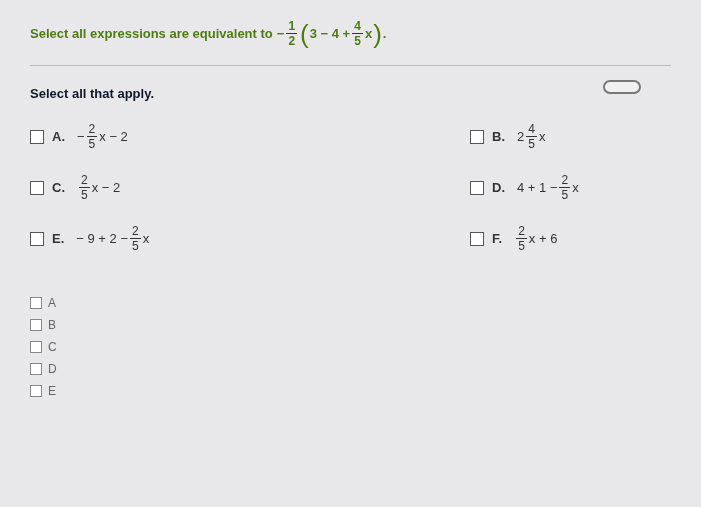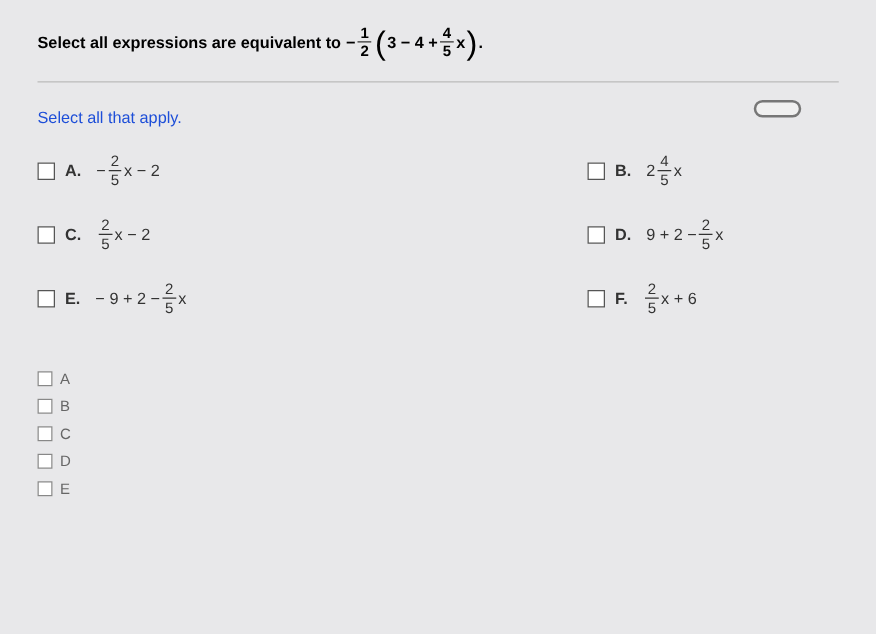--- a/index.html
+++ b/index.html
@@ -11,44 +11,44 @@
       width: 701px;
       height: 507px;
       box-sizing: border-box;
       font-size: 13px;
       overflow: hidden;
     }
     .question-header {
       display: flex;
       align-items: center;
       font-weight: bold;
-      color: #000000;
+      color: #4d7c0f;
       margin-bottom: 18px;
       font-size: 13px;
     }
     .question-header .prefix { margin-right: 4px; }
     hr {
       border: none;
       border-top: 1px solid #bbb;
       margin: 10px 0 20px 0;
     }
     .pill {
       position: absolute;
       right: 60px;
       top: 80px;
       width: 34px;
       height: 10px;
       border: 2px solid #777;
       border-radius: 10px;
       background: #f0f0f0;
     }
     .instruction {
-      font-weight: normal;
+      font-weight: bold;
       margin: 20px 0 22px 0;
-      color: #1d4ed8;
+      color: #0f172a;
     }
     .options {
       display: grid;
       grid-template-columns: 300px 280px;
       column-gap: 140px;
       row-gap: 24px;
       margin-bottom: 40px;
     }
     .option-row {
       display: flex;
@@ -166,21 +166,21 @@
         <span class="den">5</span>
       </span>
       <span>x − 2</span>
     </span>
   </div>
 
   <div class="option-row">
     <div class="checkbox"></div>
     <span class="option-letter">D.</span>
     <span class="math">
-      <span>9 + 2 −</span>
+      <span>4 + 1 −</span>
       <span class="frac">
         <span class="num">2</span>
         <span class="den">5</span>
       </span>
       <span>x</span>
     </span>
   </div>
 
   <div class="option-row">
     <div class="checkbox"></div>

